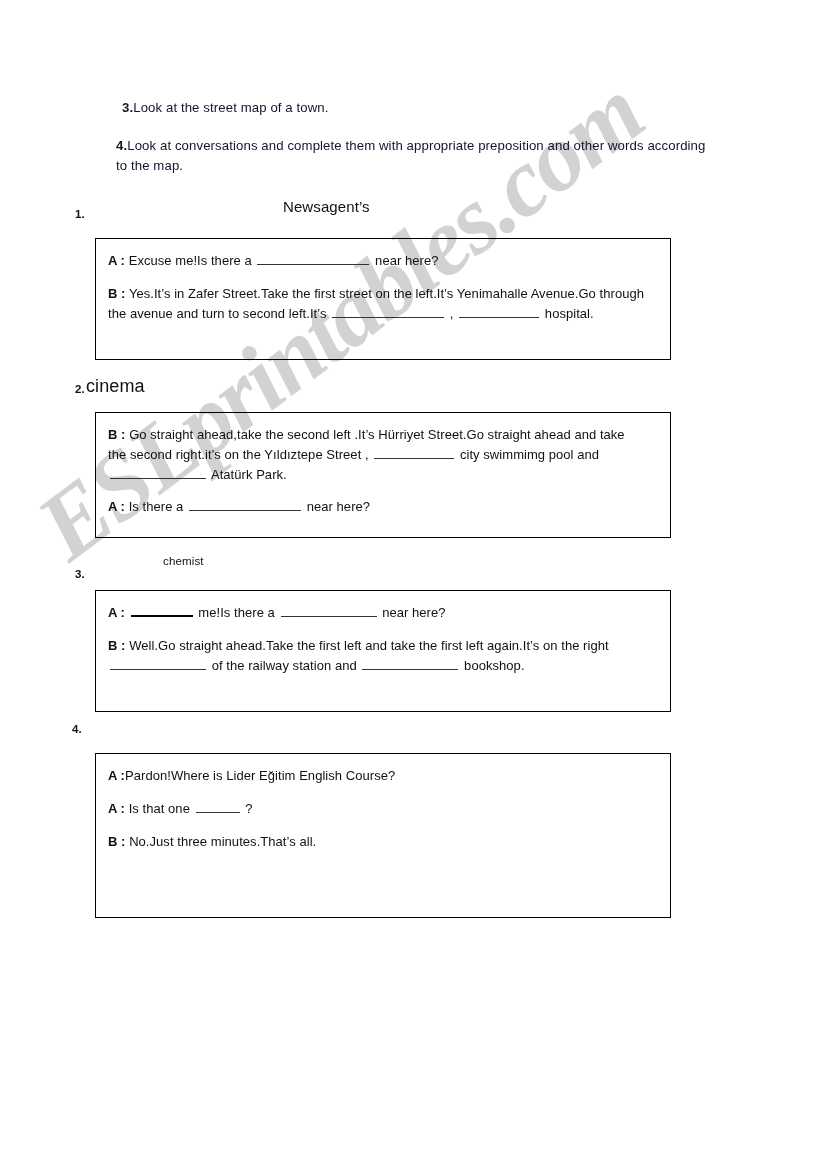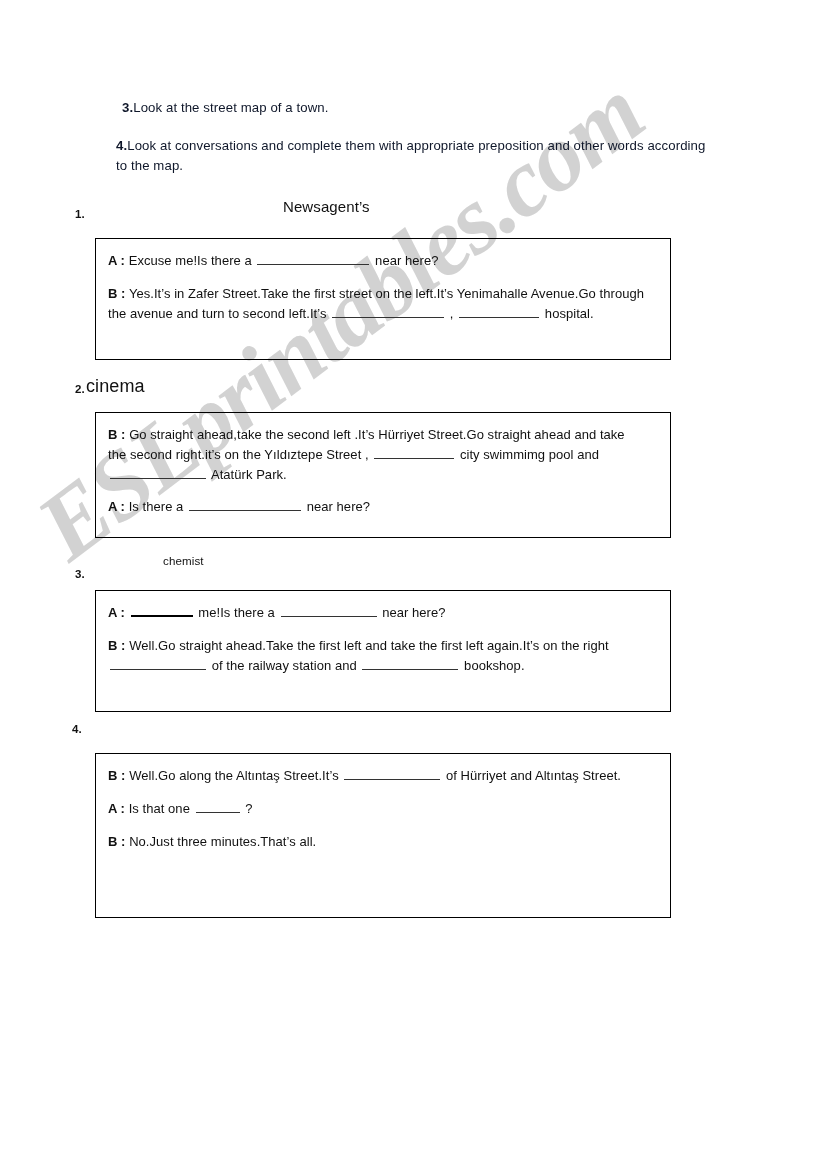--- a/index.html
+++ b/index.html
@@ -162,20 +162,20 @@
       </div>
     <div class="convo-box" id="box-2">
         <div class="line"><span class="spk">B :</span><span> Go straight ahead,take the second left .It’s Hürriyet Street.Go straight ahead and take the second right.it’s on the Yıldıztepe Street , </span><span class="blank b-md"></span><span>  city swimmimg pool and </span><span class="blank b-lg"></span><span>  Atatürk Park.</span></div>
         <div class="line"><span class="spk">A :</span><span> Is there a </span><span class="blank b-xl"></span><span> near here?</span></div>
       </div>
     <div class="convo-box" id="box-3">
         <div class="line"><span class="spk">A :</span><span> </span><span class="blank bold-blank"></span><span> me!Is there a </span><span class="blank b-lg"></span><span> near here?</span></div>
         <div class="line"><span class="spk">B :</span><span> Well.Go straight ahead.Take the first  left and take the first left again.It’s on the right </span><span class="blank b-lg"></span><span> of the railway station and </span><span class="blank b-lg"></span><span> bookshop.</span></div>
       </div>
     <div class="convo-box" id="box-4">
-        <div class="line"><span class="spk">B :</span><span> Well.Go along the Altıntaş Street.It’s </span><span class="blank b-lg"></span><span> of Hürriyet and Altıntaş Street.</span></div>
+        <div class="line"><span class="spk">A :</span><span>Pardon!Where is Lider Eğitim English Course?</span></div>
         <div class="line"><span class="spk">A :</span><span> Is that one </span><span class="blank b-xs"></span><span> ?</span></div>
         <div class="line"><span class="spk">B :</span><span> No.Just three minutes.That’s all.</span></div>
       </div>
 
 
   </div>
 </div>
 
 </body></html>

